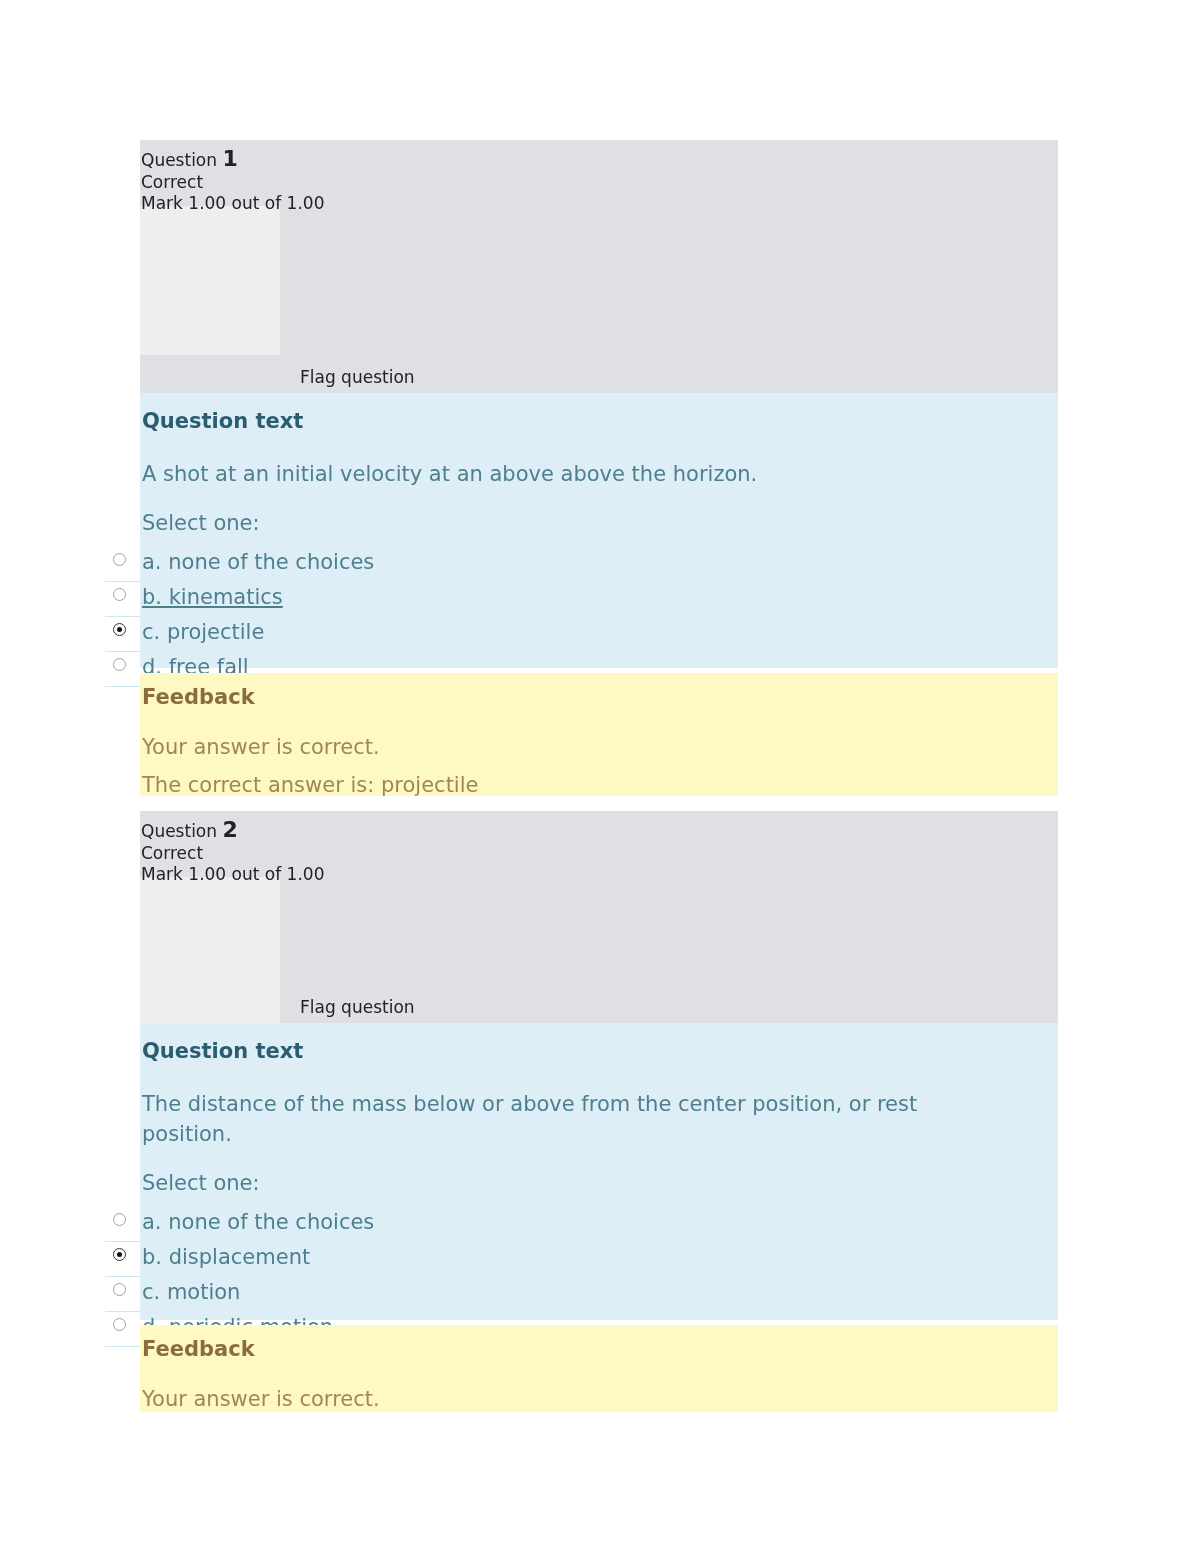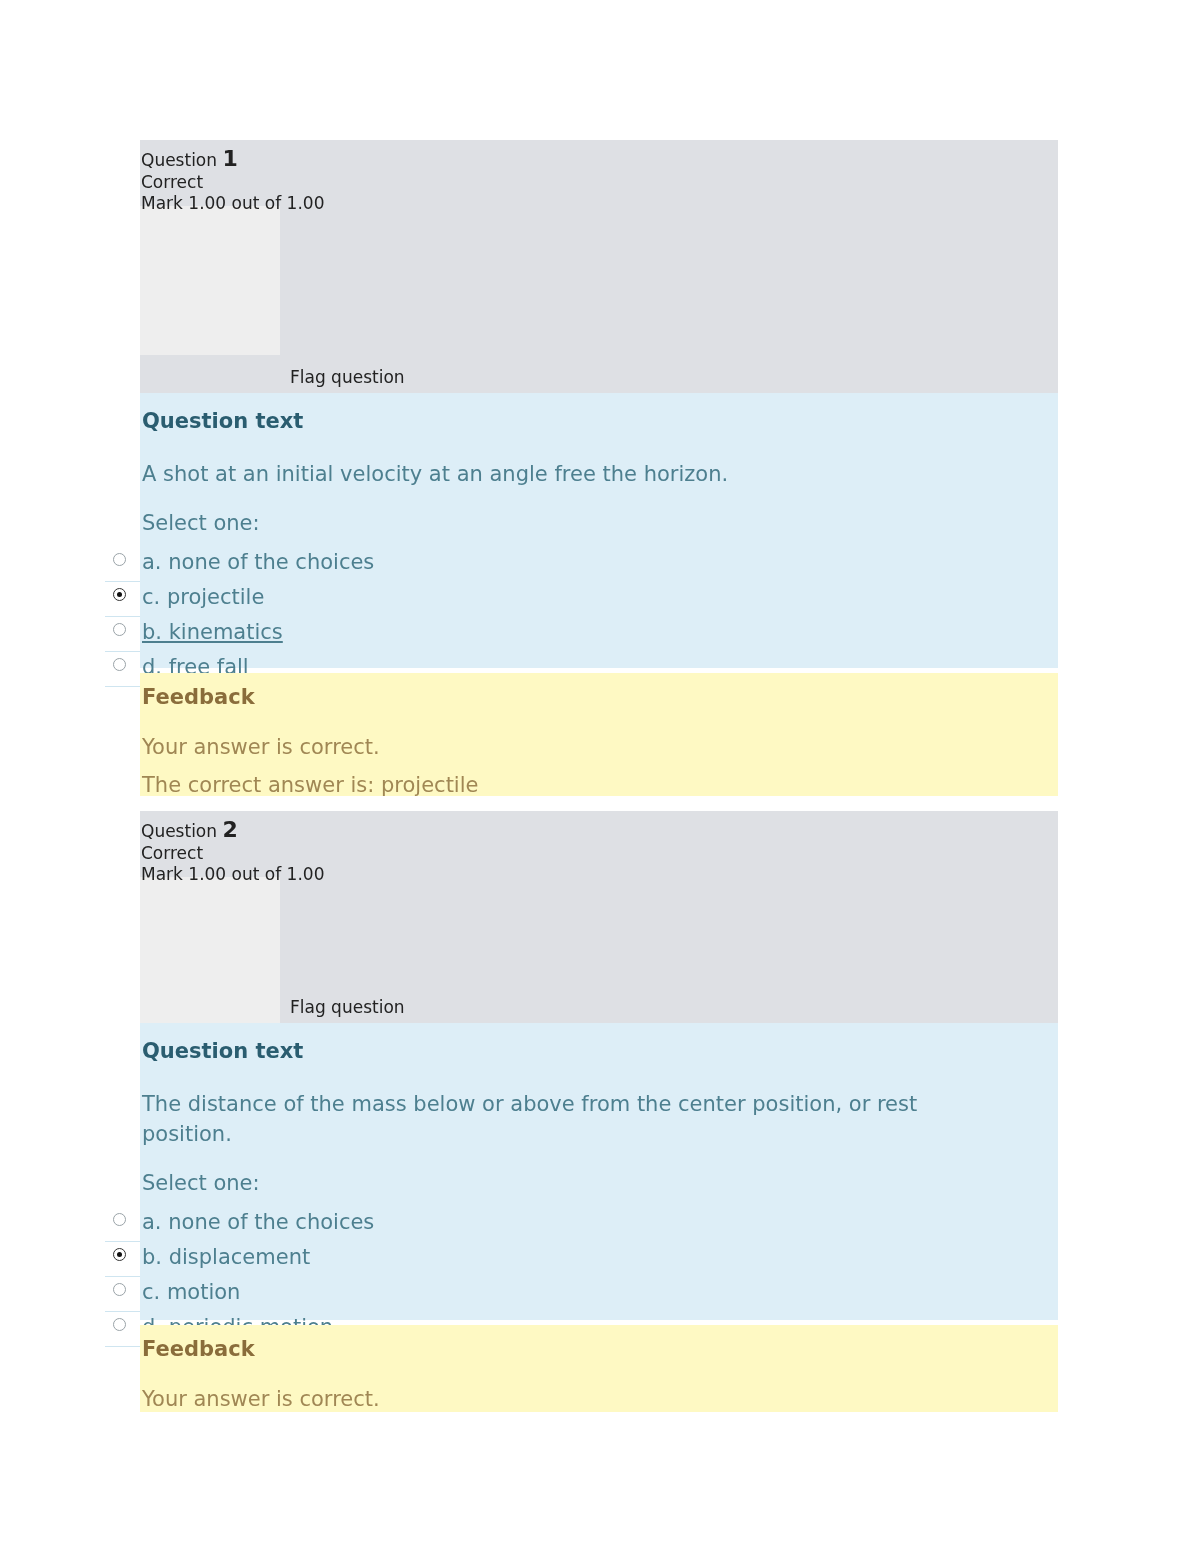--- a/index.html
+++ b/index.html
@@ -72,21 +72,21 @@
     position: absolute;
     left: 1px;
     top: 53px;
     font-size: 17px;
     color: #222222;
     line-height: 21px;
     white-space: nowrap;
   }
   .qflag {
     position: absolute;
-    left: 150px;
+    left: 160px;
     bottom: 5px;
     font-size: 17px;
     color: #222222;
     line-height: 21px;
     white-space: nowrap;
   }
 
   
   .qbody {
     position: relative;
@@ -205,38 +205,38 @@
         <span>Question</span>
         <b>1</b>
       </div>
       <div class="qstate">Correct</div>
       <div class="qmark">Mark 1.00 out of 1.00</div>
       <div class="qflag">Flag question</div>
     </div>
 
     <div class="qbody" style="height:275px;">
       <div class="qtitle">Question text</div>
-      <div class="qtext">A shot at an initial velocity at an angle free the horizon.</div>
+      <div class="qtext">A shot at an initial velocity at an above above the horizon.</div>
       <div class="qselect">Select one:</div>
 
       <div class="options">
         <div class="option">
           <div class="option-strip"></div>
           <div class="radio"></div>
           <div class="option-label">a. none of the choices</div>
+        </div>
+        <div class="option">
+          <div class="option-strip"></div>
+          <div class="radio"></div>
+          <div class="option-label"><u>b. kinematics</u></div>
         </div>
         <div class="option">
           <div class="option-strip"></div>
           <div class="radio checked"></div>
           <div class="option-label">c. projectile</div>
-        </div>
-        <div class="option">
-          <div class="option-strip"></div>
-          <div class="radio"></div>
-          <div class="option-label"><u>b. kinematics</u></div>
         </div>
         <div class="option">
           <div class="option-strip"></div>
           <div class="radio"></div>
           <div class="option-label">d. free fall</div>
         </div>
       </div>
     </div>
 
     <div class="feedback" style="margin-top:5px;height:123px;">

